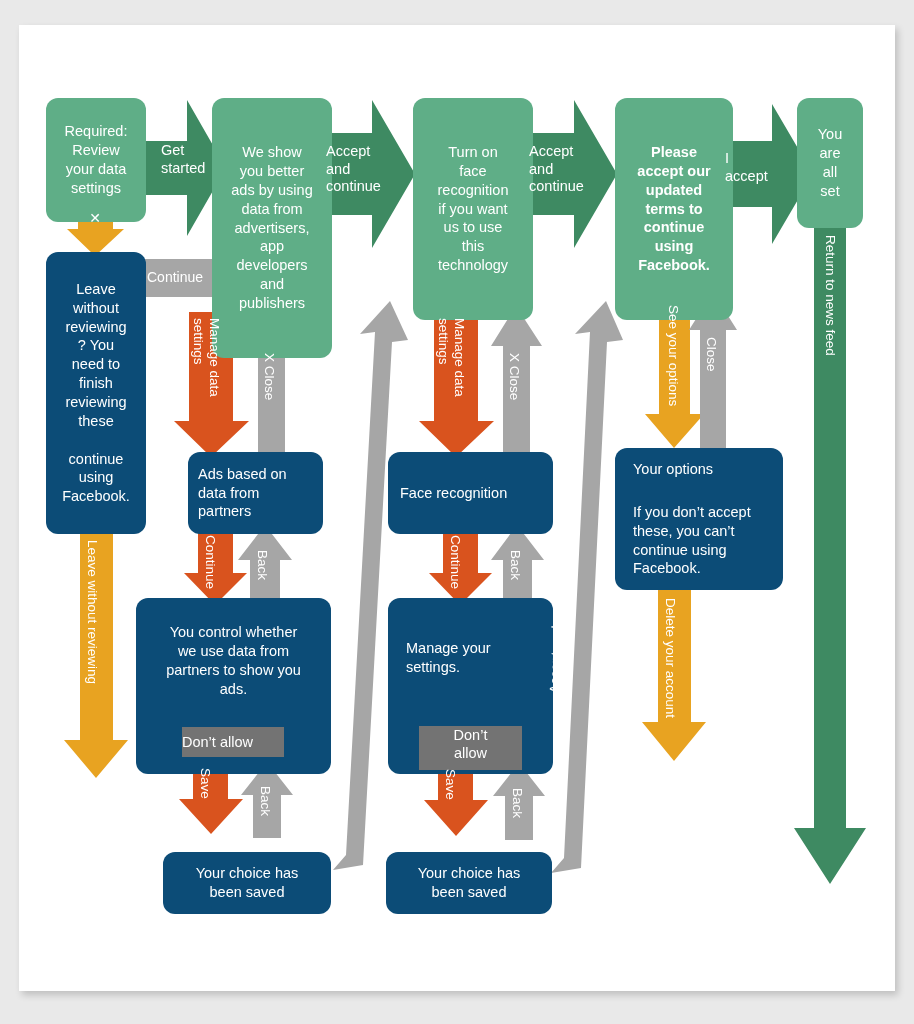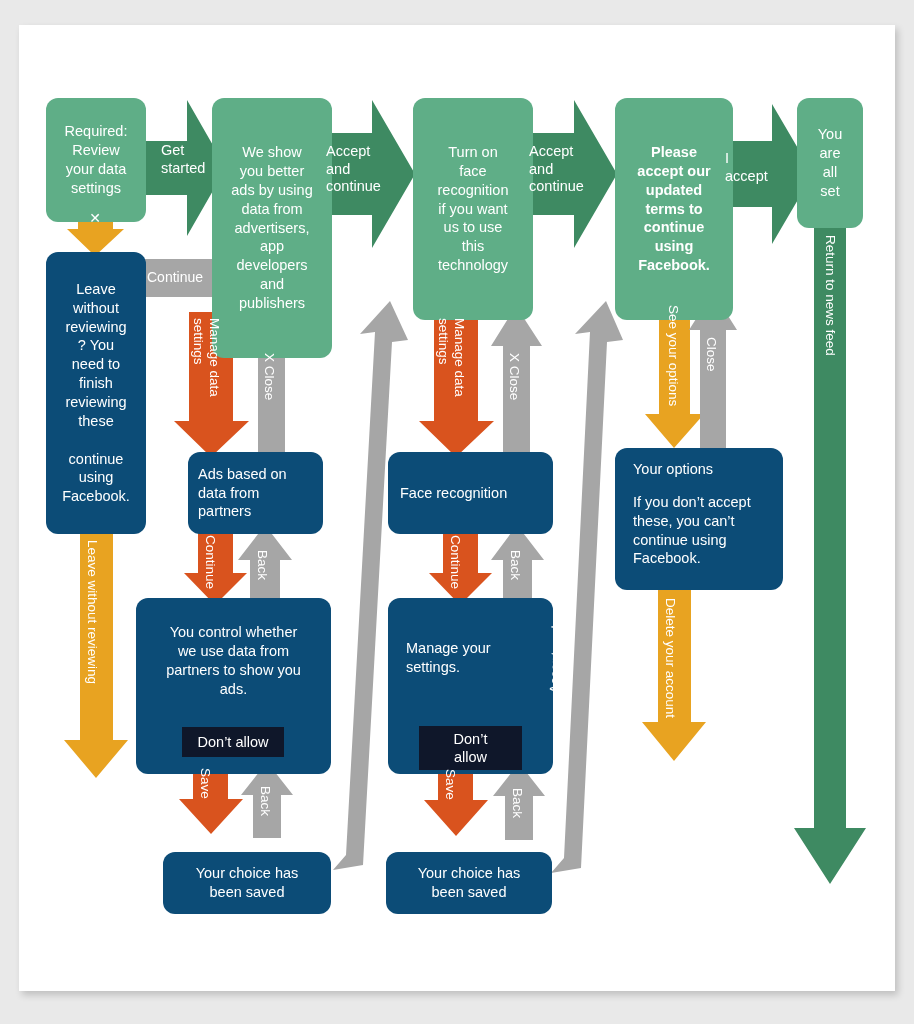--- a/index.html
+++ b/index.html
@@ -9,22 +9,22 @@
          box-shadow:3px 4px 7px rgba(0,0,0,.18);}
   #canvas{position:absolute;left:0;top:0;width:914px;height:1024px;}
   .node{position:absolute;box-sizing:border-box;display:flex;flex-direction:column;
         justify-content:center;color:#ffffff;text-align:center;line-height:1.30;}
   .green{background:#5FAE87;border-radius:12px;}
   .blue{background:#0C4C77;border-radius:12px;}
   .node.leftal{text-align:left;align-items:flex-start;}
   .lbl{position:absolute;color:#ffffff;white-space:pre;line-height:1.22;text-align:center;}
   .vlbl{position:absolute;color:#ffffff;white-space:pre;line-height:1.2;
         writing-mode:vertical-rl;text-orientation:mixed;}
-  .orangebtn{position:absolute;background:#0f172a;color:#fff;display:flex;align-items:center;
-             justify-content:center;text-align:center;line-height:1.25;}
+  .orangebtn{position:absolute;background:#737373;color:#fff;display:flex;align-items:center;
+             justify-content:flex-start;text-align:center;line-height:1.25;}
   svg{position:absolute;left:0;top:0;overflow:visible;}
 </style>
 </head>
 <body>
 
 <div id="page">
   <div id="sheet"></div>
 
   <svg id="canvas" width="914" height="1024">
     <defs></defs>
@@ -171,21 +171,21 @@
     <span style="white-space:pre-line;">Don’t
 allow</span>
   </div>
 
   <div class="node blue" style="left:386px;top:852px;width:166px;height:62px;font-size:14.5px;padding:4px;">
     <span style="white-space:pre-line;">Your choice has
 been saved</span>
   </div>
 
   <div class="node blue leftal" style="left:615px;top:448px;width:168px;height:142px;font-size:14.5px;padding:12px 8px 10px 18px;justify-content:flex-start;">
-    <span style="white-space:pre-line;display:block;margin-bottom:14px;">Your options</span>
+    <span style="white-space:pre-line;display:block;margin-bottom:24px;">Your options</span>
     <span style="white-space:pre-line;display:block;">If you don’t accept
 these, you can’t
 continue using
 Facebook.</span>
   </div>
 
   <div class="lbl" style="left:144px;top:142px;width:58px;font-size:14.5px;white-space:pre-line;text-align:left;margin-left:17px;">Get
 started</div>
 
   <div class="lbl" style="left:326px;top:143px;width:66px;font-size:14.5px;white-space:pre-line;text-align:left;">Accept

